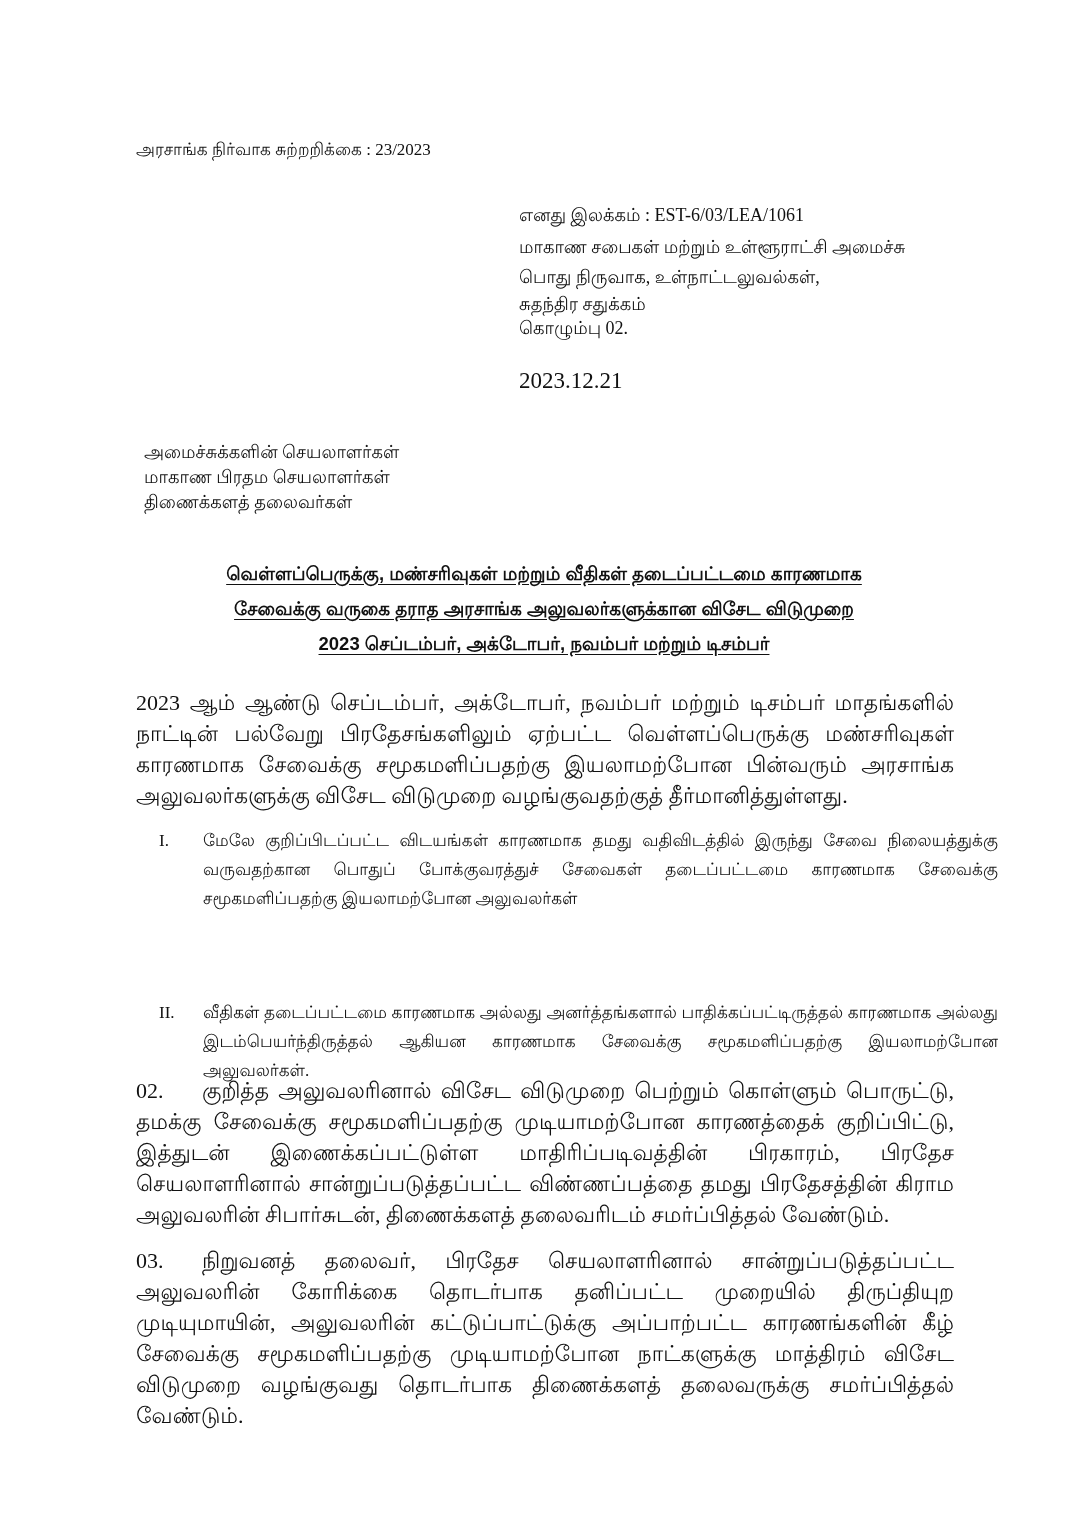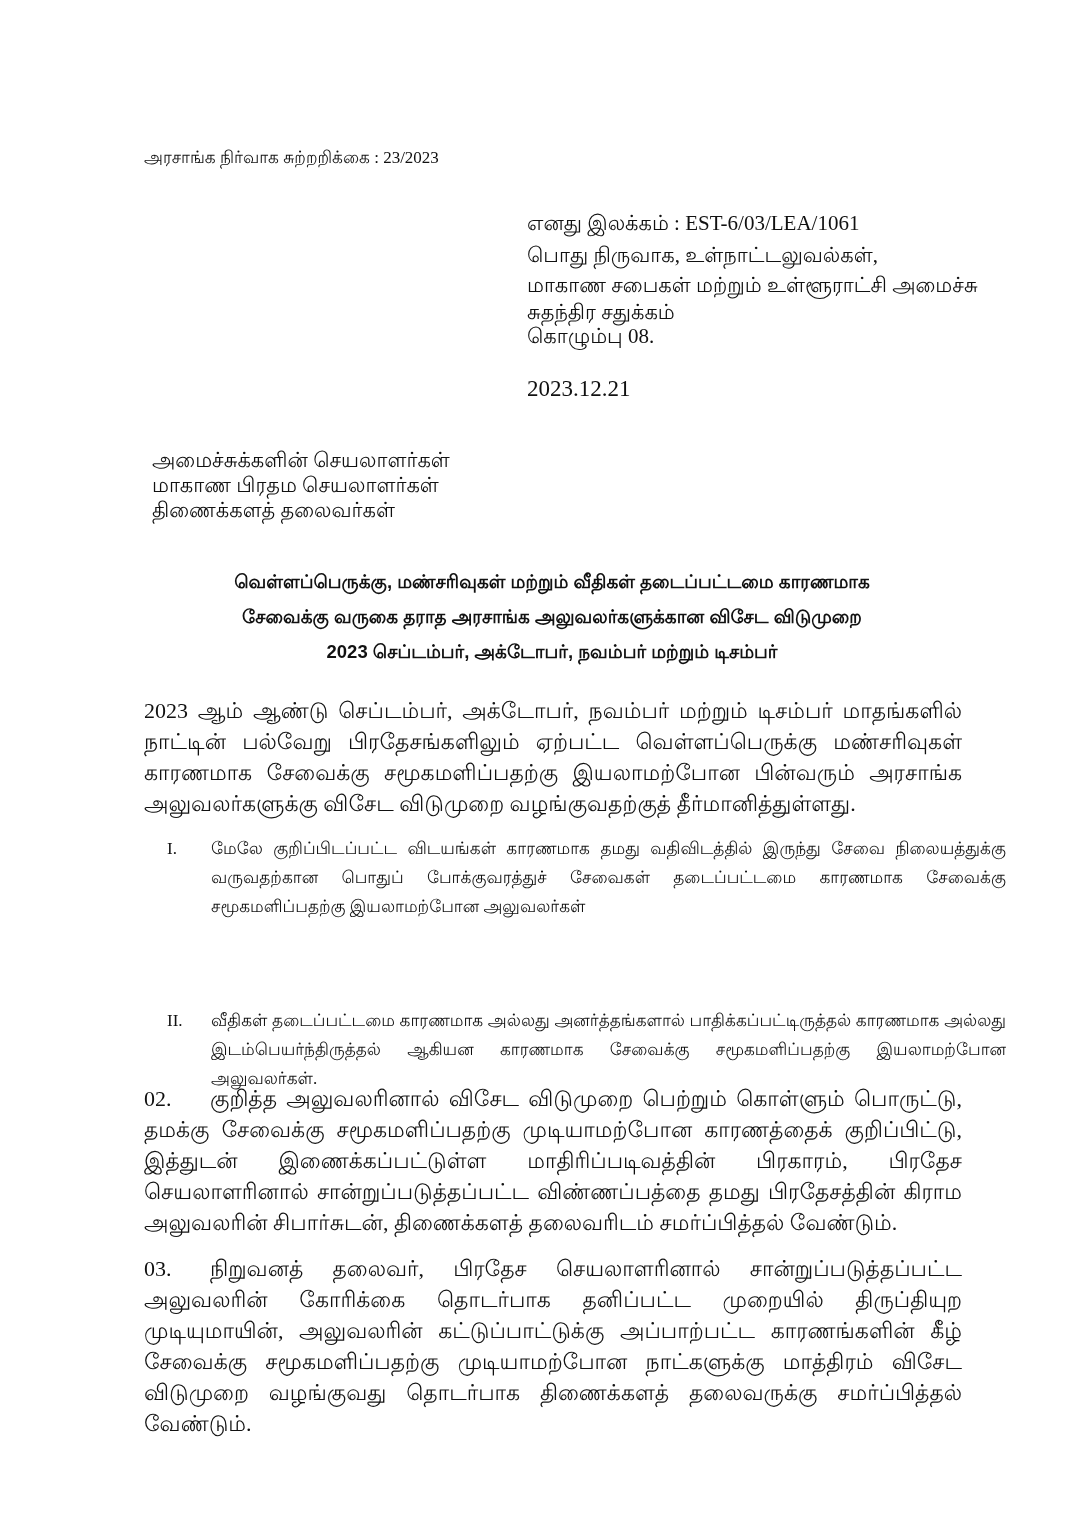--- a/index.html
+++ b/index.html
@@ -2,35 +2,35 @@
 <html><head>
 <meta charset="utf-8">
 <style>
   html, body { margin: 0; padding: 0; }
   body {
     width: 1080px; height: 1528px; background: #ffffff; color: #111111;
     font-family: "Liberation Serif", "DejaVu Serif", serif;
     position: relative; overflow: hidden;
   }
   .page { position: absolute; left: 0; top: 0; width: 1080px; height: 1528px; }
-  .abs { position: absolute; margin: 12px; }
-  .line { font-size: 21px; line-height: 30px; white-space: nowrap; }
+  .abs { position: absolute; margin: 4px; }
+  .line { font-size: 18px; line-height: 30px; white-space: nowrap; }
   .circular { left: 132px; top: 131px; font-size: 17px; }
   .ref-block { left: 515px; top: 196px; }
   .ref-block .line { height: 30px; }
   .ref-block .tight { line-height: 24px; height: 24px; }
   .date { left: 515px; top: 362px; font-size: 23px; }
   .recipients { left: 140px; top: 436px; }
   .recipients .line { line-height: 25px; height: 25px; }
   .title {
     left: 120px; top: 552px; width: 840px; text-align: center;
     font-family: "Liberation Sans", "DejaVu Sans", sans-serif;
     font-weight: bold; font-size: 18.5px; line-height: 35px;
   }
-  .title span { text-underline-offset: 4px; display: block; }
+  .title span { text-decoration: underline; text-underline-offset: 4px; display: block; }
   .para {
     left: 132px; width: 818px; font-size: 22px; line-height: 31px;
     text-align: justify; text-align-last: left;
   }
   .p1 { top: 683px; }
   .list { left: 155px; width: 795px; }
   .li { position: relative; padding-left: 44px; font-size: 17px; line-height: 29px; text-align: justify; text-align-last: left; }
   .li .num { position: absolute; left: 0; top: 0; }
   .li1 { position: absolute; top: 822px; left: 0; width: 795px; }
   .li2 { position: absolute; top: 994px; left: 0; width: 795px; }
@@ -41,24 +41,24 @@
 </head>
 <body>
 
 <div class="page">
 
   <p class="abs line circular">அரசாங்க நிர்வாக சுற்றறிக்கை : 23/2023</p>
 
   <div class="abs ref-block">
     <p class="line" style="margin:0;">எனது இலக்கம் : EST-6/03/LEA/1061</p>
     <div style="height:2px;"></div>
+    <p class="line" style="margin:0;">மாகாண சபைகள் மற்றும் உள்ளூராட்சி அமைச்சு</p>
     <p class="line" style="margin:0;">பொது நிருவாக, உள்நாட்டலுவல்கள்,</p>
-    <p class="line" style="margin:0;">மாகாண சபைகள் மற்றும் உள்ளூராட்சி அமைச்சு</p>
     <p class="line tight" style="margin:0;">சுதந்திர சதுக்கம்</p>
-    <p class="line tight" style="margin:0;">கொழும்பு 08.</p>
+    <p class="line tight" style="margin:0;">கொழும்பு 02.</p>
   </div>
 
   <p class="abs line date">2023.12.21</p>
 
   <div class="abs recipients">
     <p class="line" style="margin:0;">அமைச்சுக்களின் செயலாளர்கள்</p>
     <p class="line" style="margin:0;">மாகாண பிரதம செயலாளர்கள்</p>
     <p class="line" style="margin:0;">திணைக்களத் தலைவர்கள்</p>
   </div>
 

